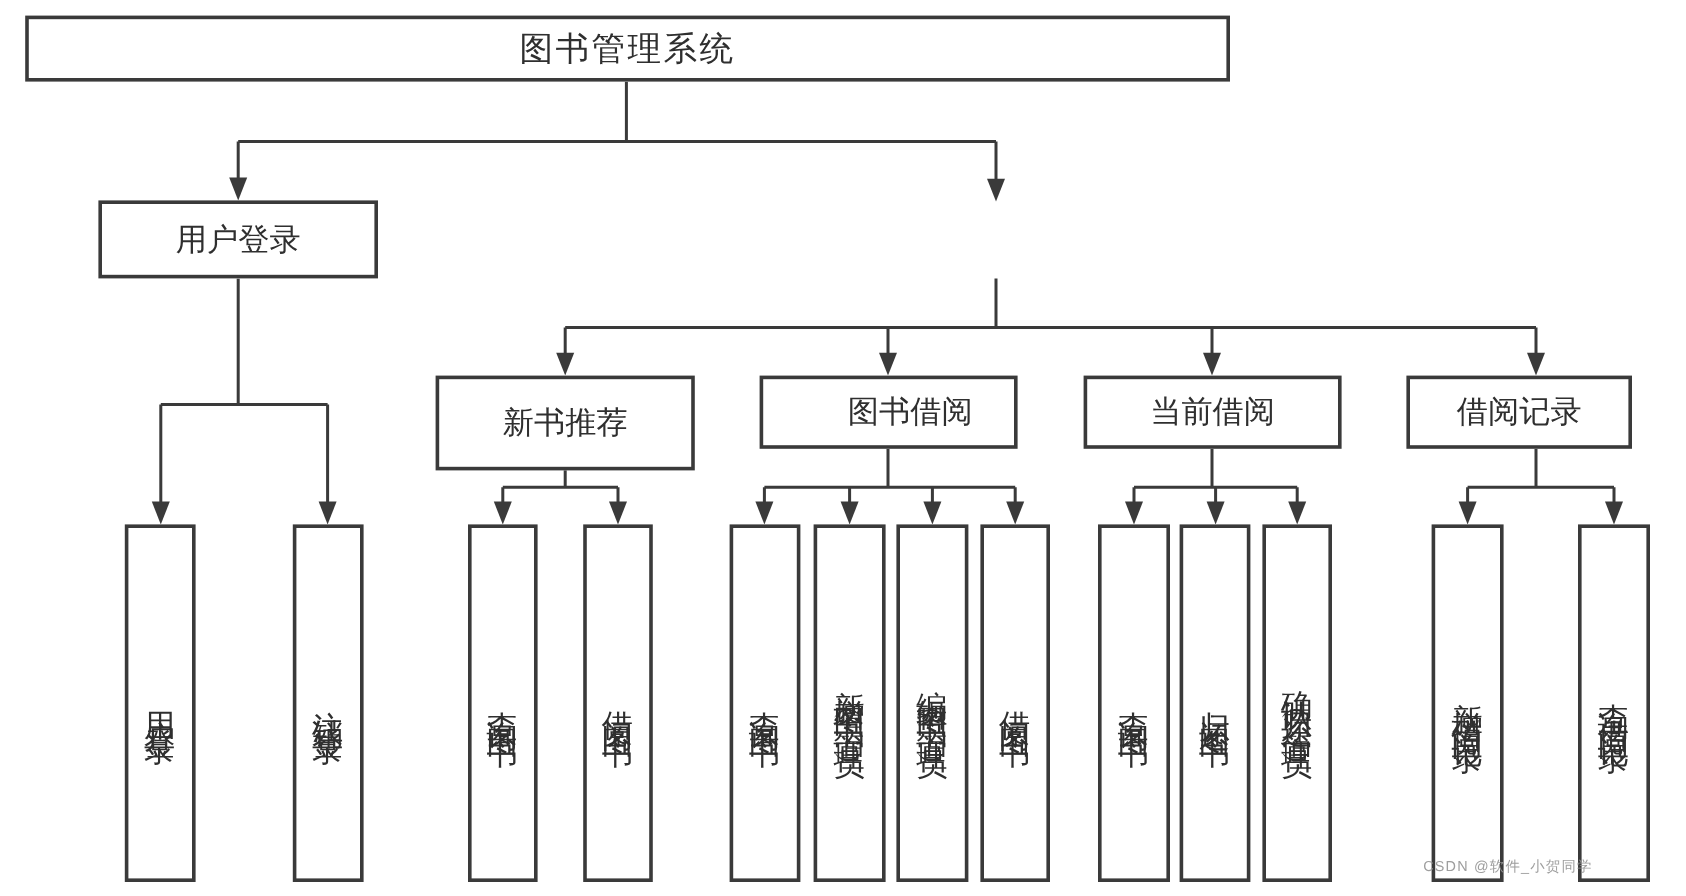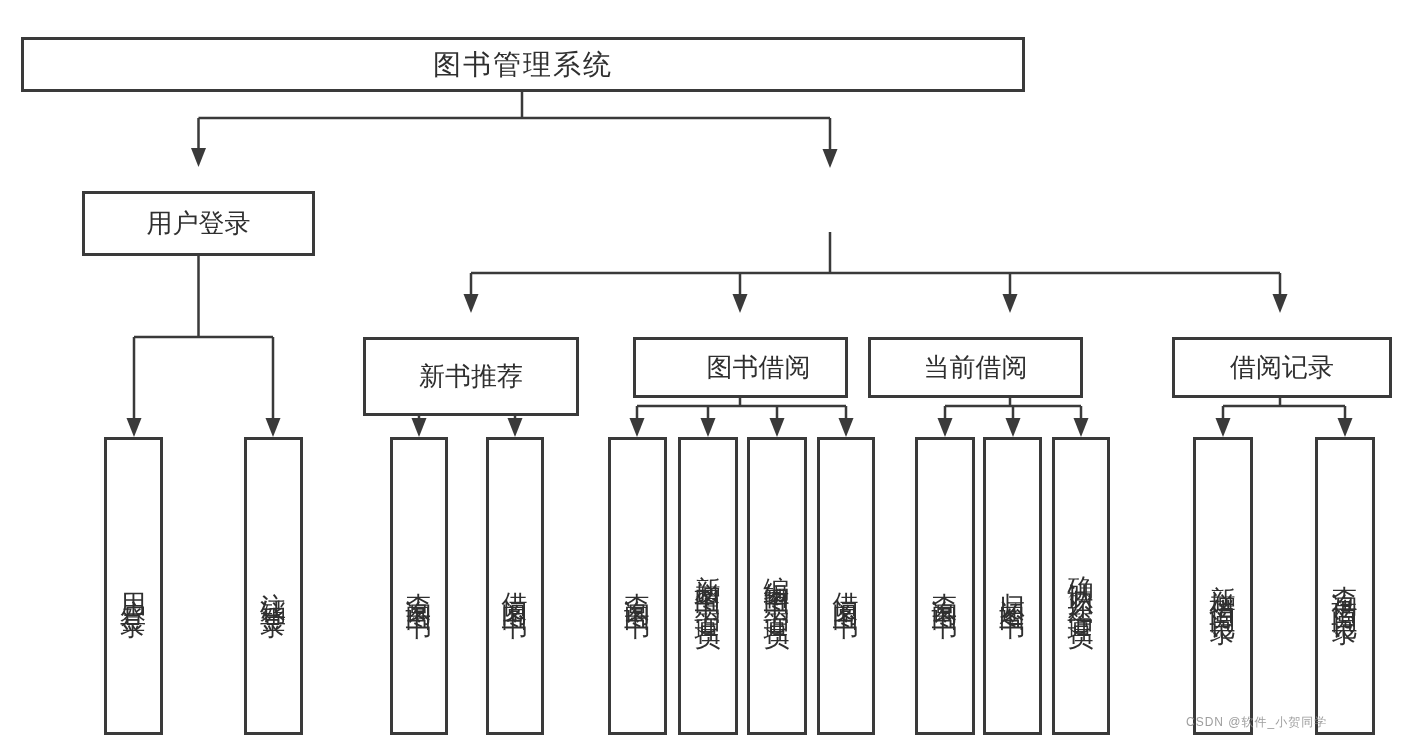--- a/index.html
+++ b/index.html
@@ -8,21 +8,21 @@
     font-family:"Liberation Sans","DejaVu Sans",sans-serif;
     color:#2f2f2f; overflow:hidden;
   }
   svg.connectors { position:absolute; left:0; top:0; width:1405px; height:747px; }
   .node {
     position:absolute; box-sizing:border-box;
     border:3px solid #3a3a3a; background:#ffffff;
     display:flex; align-items:center; justify-content:center;
     white-space:nowrap;
   }
-  .hnode { font-size:26px;margin-top:24px; }
+  .hnode { font-size:26px; }
   .root-node { font-size:28px; letter-spacing:2px; }
   .leaf {
     writing-mode:vertical-rl; text-orientation:mixed;
     font-size:26px; letter-spacing:7px; line-height:1;
     white-space:normal;
   }
   .watermark {
     position:absolute; left:1186px; top:714px; z-index:5;
     font-size:12px; letter-spacing:1px; white-space:nowrap;
     color:rgba(150,150,150,0.92);
@@ -72,22 +72,22 @@
       <polygon points="1337.5,418 1352.5,418 1345,437"></polygon>
     </g>
   </svg>
 
   <div class="node hnode root-node" style="left:21px; top:13px; width:1004px; height:55px;">图书管理系统</div>
 
   <div class="node hnode" style="left:82px; top:167px; width:233px; height:65px;">用户登录</div>
 
   <div class="node hnode" style="left:363px; top:313px; width:216px; height:79px;">新书推荐</div>
   <div class="node hnode" style="left:633px; top:313px; width:215px; height:61px;padding-left:36px;">图书借阅</div>
-  <div class="node hnode" style="left:868px; top:313px; width:215px; height:61px;">当前借阅</div>
-  <div class="node hnode" style="left:1172px; top:313px; width:220px; height:61px;">借阅记录</div>
+  <div class="node hnode" style="left:903px; top:313px; width:215px; height:61px;">当前借阅</div>
+  <div class="node hnode" style="left:1172px; top:313px; width:188px; height:61px;">借阅记录</div>
 
   <div class="node leaf" style="left:104px; top:437px; width:59px; height:298px;">用户登录</div>
   <div class="node leaf" style="left:244px; top:437px; width:59px; height:298px;">注销登录</div>
 
   <div class="node leaf" style="left:390px; top:437px; width:58px; height:298px;">查询图书</div>
   <div class="node leaf" style="left:486px; top:437px; width:58px; height:298px;">借阅图书</div>
 
   <div class="node leaf" style="left:608px; top:437px; width:59px; height:298px;">查询图书</div>
   <div class="node leaf" style="left:678px; top:437px; width:60px; height:298px;">新增图书（管理员）</div>
   <div class="node leaf" style="left:747px; top:437px; width:60px; height:298px;">编辑图书（管理员）</div>

